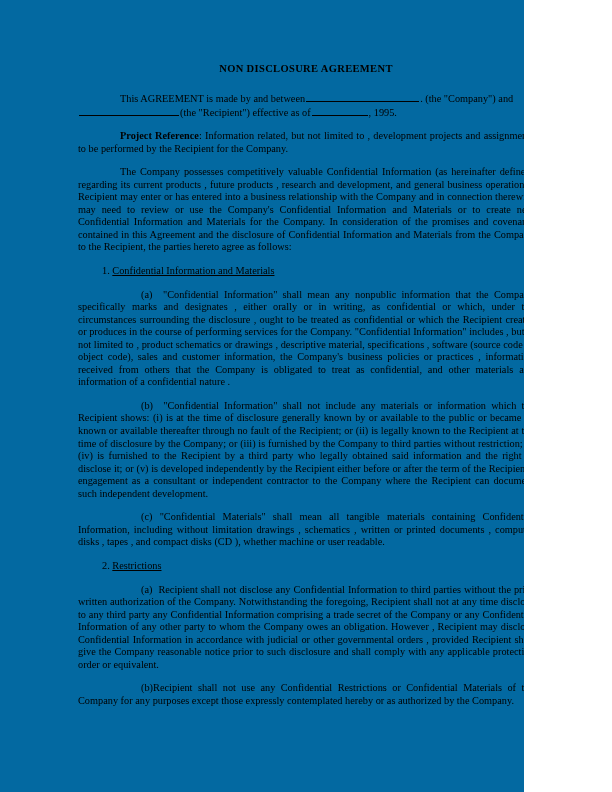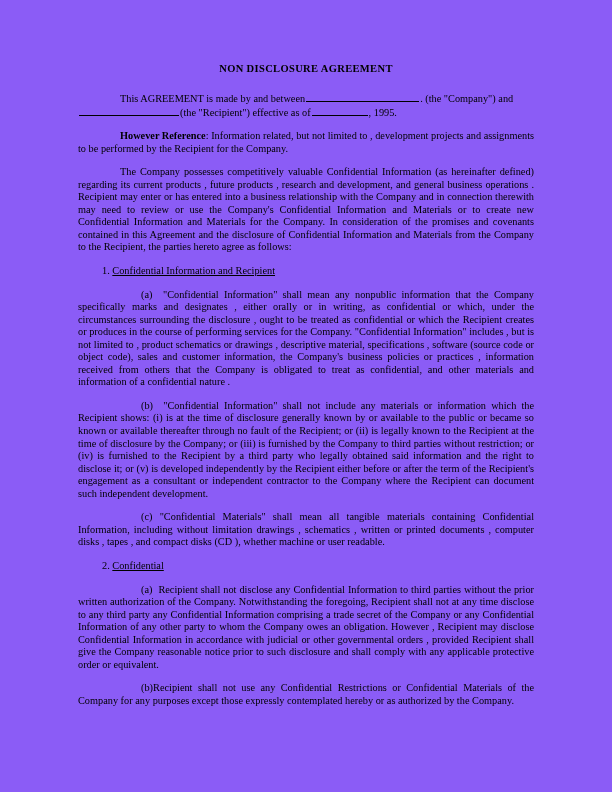--- a/index.html
+++ b/index.html
@@ -2,23 +2,23 @@
 <html><head>
 <meta charset="utf-8">
 <style>
   html, body {
     margin: 0;
     padding: 0;
     background: #ffffff;
   }
   .page {
     position: relative;
-    width: 612px;
+    width: 524px;
     height: 792px;
-    background: #8b5cf6;
+    background: #0369a1;
     font-family: "Liberation Serif", "DejaVu Serif", serif;
     color: #000000;
     overflow: hidden;
   }
   .content {
     position: absolute;
     left: 78px;
     top: 62px;
     width: 456px;
   }
@@ -86,32 +86,32 @@
 </head>
 <body>
 
 <div class="page">
   <div class="content">
 
     <div class="doc-title">NON DISCLOSURE AGREEMENT</div>
 
     <p class="para indent"><span>This AGREEMENT is made by and between</span><span class="blank-lg"></span><span>. (the "Company") and</span><br><span class="blank-md"></span><span>(the "Recipient") effective as of</span><span class="blank-sm"></span><span>, 1995.</span></p>
 
-    <p class="para indent"><b class="runin">However Reference</b><span>:</span> <span>Information related, but not limited to , development projects and assignments to be performed by the Recipient for the Company.</span></p>
+    <p class="para indent"><b class="runin">Project Reference</b><span>:</span> <span>Information related, but not limited to , development projects and assignments to be performed by the Recipient for the Company.</span></p>
 
     <p class="para indent">The Company possesses competitively valuable Confidential Information (as hereinafter defined) regarding its current products , future products , research and development, and general business operations . Recipient may enter or has entered into a business relationship with the Company and in connection therewith may need to review or use the Company's Confidential Information and Materials or to create new Confidential Information and Materials for the Company.  In consideration of the promises and covenants contained in this Agreement and the disclosure of Confidential Information and Materials from the Company to the Recipient, the parties hereto agree as follows:</p>
 
-    <div class="heading"><span class="num">1.</span> <span class="txt">Confidential Information and Recipient</span></div>
+    <div class="heading"><span class="num">1.</span> <span class="txt">Confidential Information and Materials</span></div>
 
     <p class="para sub"><span>(a)</span>&nbsp; <span>"Confidential Information" shall mean any nonpublic information that the Company specifically marks and designates , either orally or in writing, as confidential or which, under the circumstances surrounding the disclosure , ought to be treated as confidential or which the Recipient creates or produces in the course of performing services for the Company. "Confidential Information" includes , but is not limited to , product schematics or drawings , descriptive material, specifications , software (source code or object code), sales and customer information, the Company's business policies or practices , information received from others that the Company is obligated to treat as confidential, and other materials and information of a confidential nature .</span></p>
 
     <p class="para sub"><span>(b)</span>&nbsp; <span>"Confidential Information" shall not include any materials or information which the Recipient shows: (i) is at the time of disclosure generally known by or available to the public or became so known or available thereafter through no fault of the Recipient; or (ii) is legally known to the Recipient at the time of disclosure by the Company; or (iii) is furnished by the Company to third parties without restriction; or (iv) is furnished to the Recipient by a third party who legally obtained said information and the right to disclose it; or (v) is developed independently by the Recipient either before or after the term of the Recipient's engagement as a consultant or independent contractor to the Company where the Recipient can document such independent development.</span></p>
 
     <p class="para sub"><span>(c)</span> <span>"Confidential Materials" shall mean all tangible materials containing Confidential Information, including without limitation drawings , schematics , written or printed documents , computer disks , tapes , and compact disks (CD ), whether machine or user readable.</span></p>
 
-    <div class="heading"><span class="num">2.</span> <span class="txt">Confidential</span></div>
+    <div class="heading"><span class="num">2.</span> <span class="txt">Restrictions</span></div>
 
     <p class="para sub"><span>(a)</span>&nbsp; <span>Recipient shall not disclose any Confidential Information to third parties without the prior written authorization of the Company.  Notwithstanding the foregoing, Recipient shall not at any time disclose to any third party any Confidential Information comprising a trade secret of the Company or any Confidential Information of any other party to whom the Company owes an obligation.  However , Recipient may disclose Confidential Information in accordance with judicial or other governmental orders , provided Recipient shall give the Company reasonable notice prior to such disclosure and shall comply with any applicable protective order or equivalent.</span></p>
 
     <p class="para sub"><span>(b)</span><span>Recipient shall not use any Confidential Restrictions or Confidential Materials of the Company for any purposes except those expressly contemplated hereby or as authorized by the Company.</span></p>
 
   </div>
 </div>
 
 </body></html>

